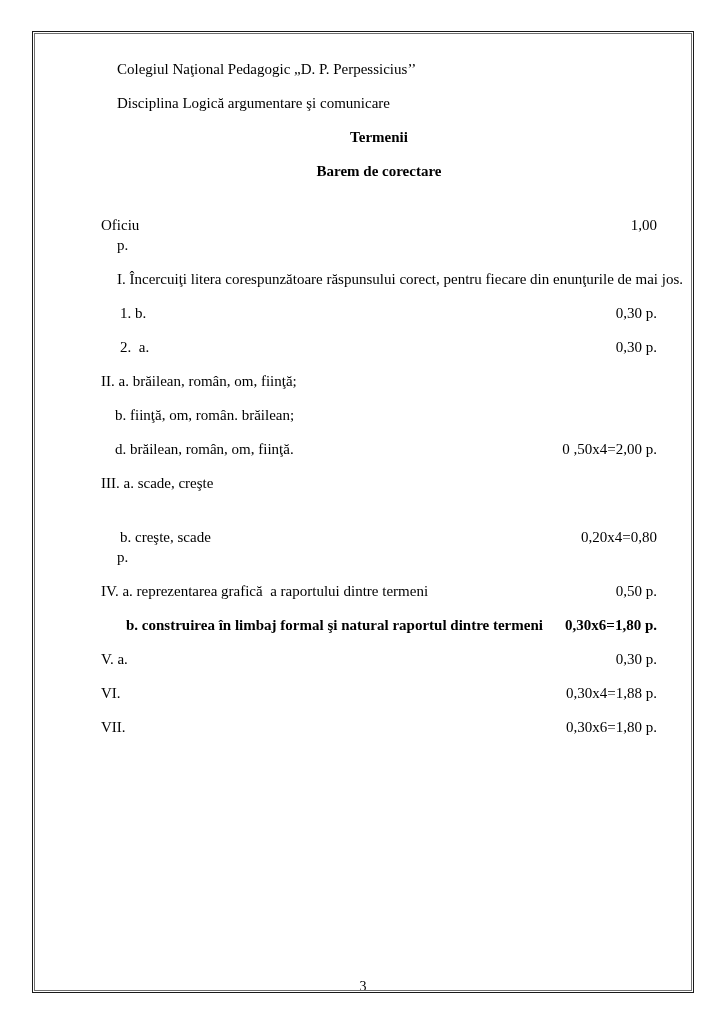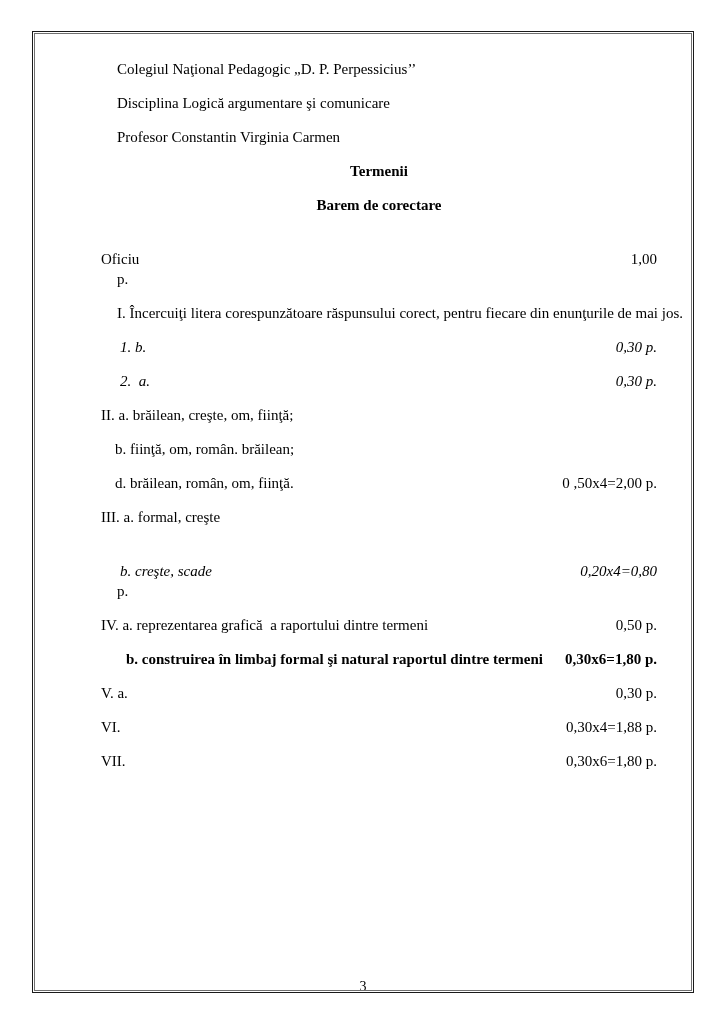--- a/index.html
+++ b/index.html
@@ -70,21 +70,21 @@
     align-items: baseline;
     font-size: 15px;
     line-height: 1.0;
     margin: 0 0 19px 0;
   }
   .row .label { white-space: pre; }
   .row .points { white-space: pre; text-align: right; }
   .row.tight { margin-bottom: 5px; margin-top: 39px; }
 
   .ind-1  { padding-left: 14px; }
-  .ind-2  { padding-left: 19px; font-style: italic; }
+  .ind-2  { padding-left: 19px; }
   .ind-3  { padding-left: 25px; font-weight: bold; }
 
   
   #page-number {
     position: absolute;
     left: 0;
     right: 0;
     top: 948px;
     text-align: center;
     font-size: 14px;
@@ -93,21 +93,20 @@
 </style>
 </head>
 <body>
 
 <div id="page-frame">
 
   <div id="doc-body">
 
     <p class="line">Colegiul Naţional Pedagogic „D. P. Perpessicius’’</p>
     <p class="line">Disciplina Logică argumentare şi comunicare</p>
-    <p class="line">Profesor Constantin Virginia Carmen</p>
 
     <p class="heading first">Termenii</p>
     <p class="heading">Barem de corectare</p>
 
     <div class="row tight">
       <span class="label">Oficiu</span>
       <span class="points">1,00</span>
     </div>
     <p class="line">p.</p>
 
@@ -116,34 +115,34 @@
     <div class="row ind-2">
       <span class="label">1. b.</span>
       <span class="points">0,30 p.</span>
     </div>
     <div class="row ind-2">
       <span class="label">2.  a.</span>
       <span class="points">0,30 p.</span>
     </div>
 
     <div class="row">
-      <span class="label">II. a. brăilean, creşte, om, fiinţă;</span>
+      <span class="label">II. a. brăilean, român, om, fiinţă;</span>
       <span class="points"></span>
     </div>
     <div class="row ind-1">
       <span class="label">b. fiinţă, om, român. brăilean;</span>
       <span class="points"></span>
     </div>
     <div class="row ind-1">
       <span class="label">d. brăilean, român, om, fiinţă.</span>
       <span class="points">0 ,50x4=2,00 p.</span>
     </div>
 
     <div class="row">
-      <span class="label">III. a. formal, creşte</span>
+      <span class="label">III. a. scade, creşte</span>
       <span class="points"></span>
     </div>
     <div class="row ind-2 tight">
       <span class="label">b. creşte, scade</span>
       <span class="points">0,20x4=0,80</span>
     </div>
     <p class="line">p.</p>
 
     <div class="row">
       <span class="label">IV. a. reprezentarea grafică  a raportului dintre termeni</span>

